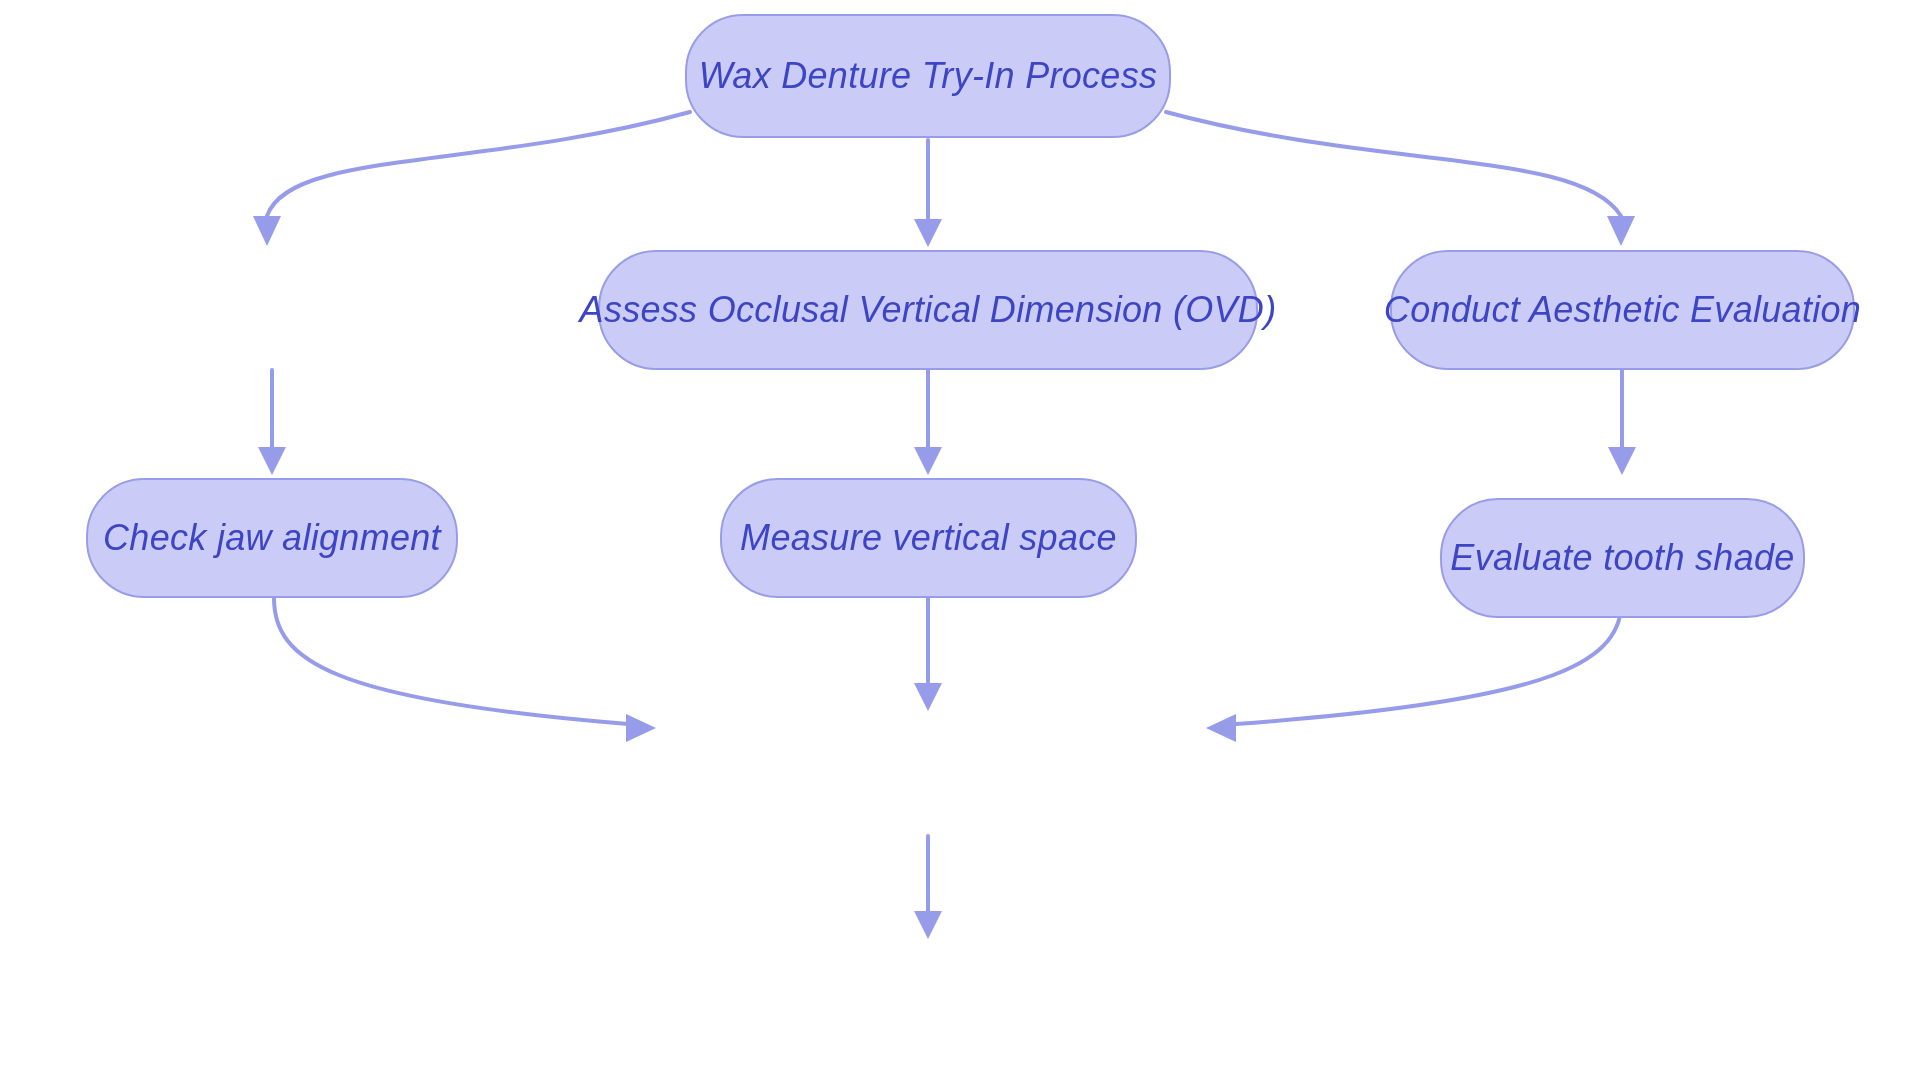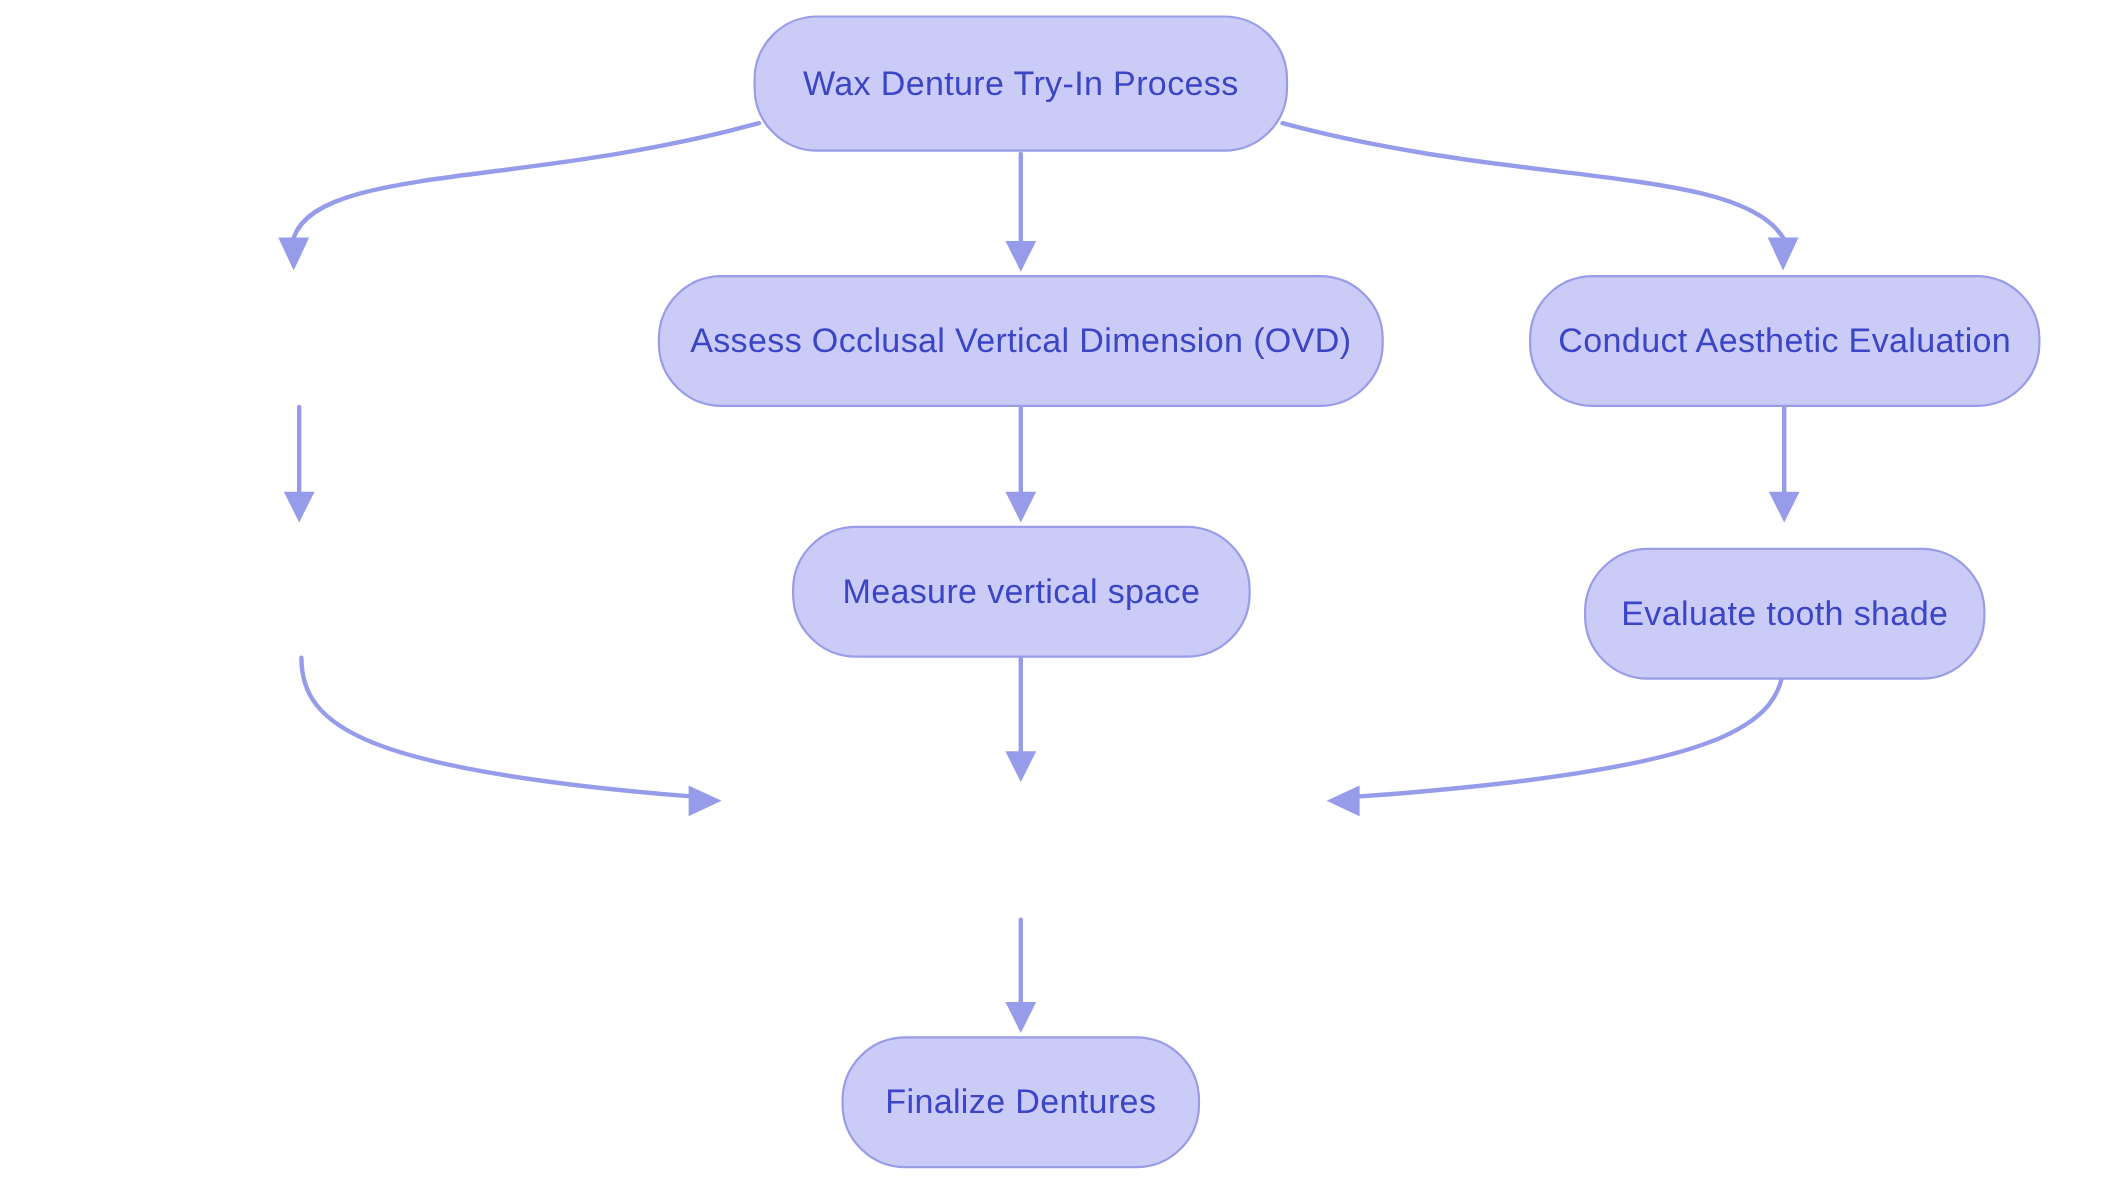--- a/index.html
+++ b/index.html
@@ -36,24 +36,25 @@
     box-sizing: border-box;
     background: var(--node-fill, #cacbf6);
     border: 2px solid var(--node-border, #999de8);
     border-radius: 58px;
     display: flex;
     align-items: center;
     justify-content: center;
   }
   .node-label {
     color: var(--node-text, #3b45c5);
-    font-size: 31px;
+    font-size: 36px;
     letter-spacing: 0.3px;
     white-space: nowrap;
     text-align: left;
+    font-style: italic;
   }
 </style>
 </head>
 <body>
 
 <div id="canvas">
 
   <svg id="edges" viewBox="0 0 1920 1083" xmlns="http://www.w3.org/2000/svg">
 
     <g>
@@ -114,27 +115,27 @@
 
 
   <div class="node" style="left:598px; top:250px; width:660px; height:120px;">
     <span class="node-label">Assess Occlusal Vertical Dimension (OVD)</span>
   </div>
 
   <div class="node" style="left:1390px; top:250px; width:465px; height:120px;">
     <span class="node-label">Conduct Aesthetic Evaluation</span>
   </div>
 
+  <div class="node" style="left:86px; top:478px; width:372px; height:120px;">
+    <span class="node-label">Check jaw alignment</span>
+  </div>
 
   <div class="node" style="left:720px; top:478px; width:417px; height:120px;">
     <span class="node-label">Measure vertical space</span>
   </div>
 
   <div class="node" style="left:1440px; top:478px; width:365px; height:120px;margin-top:20px;">
     <span class="node-label">Evaluate tooth shade</span>
   </div>
 
 
-  <div class="node" style="left:765px; top:942px; width:326px; height:120px;">
-    <span class="node-label">Finalize Dentures</span>
-  </div>
 
 </div>
 
 </body></html>

